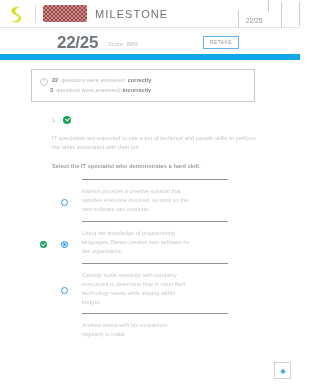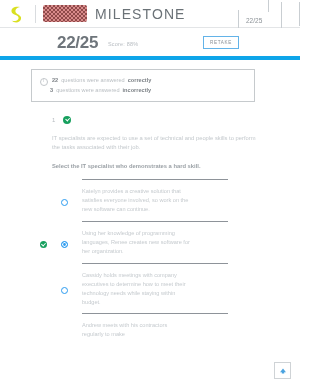--- a/index.html
+++ b/index.html
@@ -47,41 +47,41 @@
     flex: 0 0 auto;
     background-color: #d98b8b;
     background-image:
       linear-gradient(45deg, #8f4a4a 25%, transparent 25%, transparent 75%, #8f4a4a 75%),
       linear-gradient(45deg, #8f4a4a 25%, transparent 25%, transparent 75%, #8f4a4a 75%);
     background-size: 4px 4px;
     background-position: 0 0, 2px 2px;
   }
   .brand-name {
     margin-left: 8px;
-    font-size: 14px;
+    font-size: 11px;
     letter-spacing: 1.1px;
     color: #6b7277;
     font-weight: 400;
     white-space: nowrap;
   }
   .topbar-rule {
     position: absolute;
     right: 0;
     top: 2px;
     width: 1px;
     height: 24px;
     background: #c9ced2;
   }
   .topbar-rule.r1 { right: 18px; }
 
   
   .scorebar {
     position: relative;
     height: 32px;
-    border-bottom: 4px solid #0ea5e9;
+    border-bottom: 6px solid #0ea5e9;
     box-sizing: border-box;
   }
   .score-big {
     position: absolute;
     left: 57px;
     top: 5px;
     font-size: 17px;
     font-weight: bold;
     color: #6e757b;
     letter-spacing: -0.3px;

